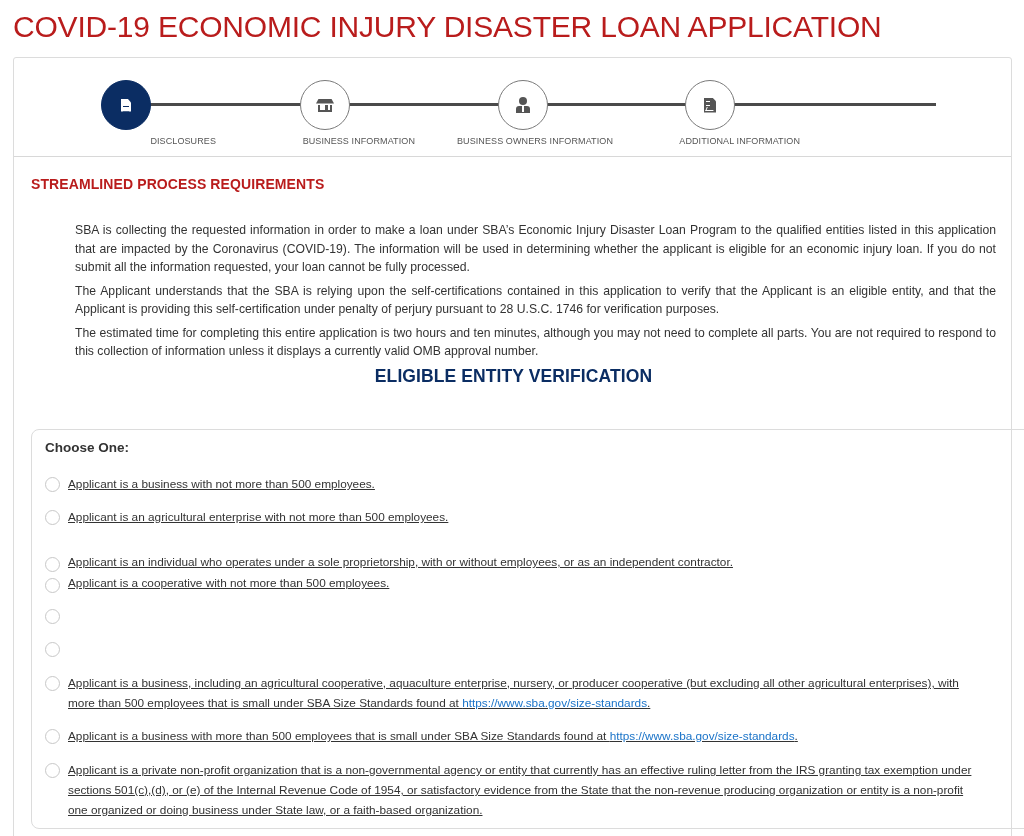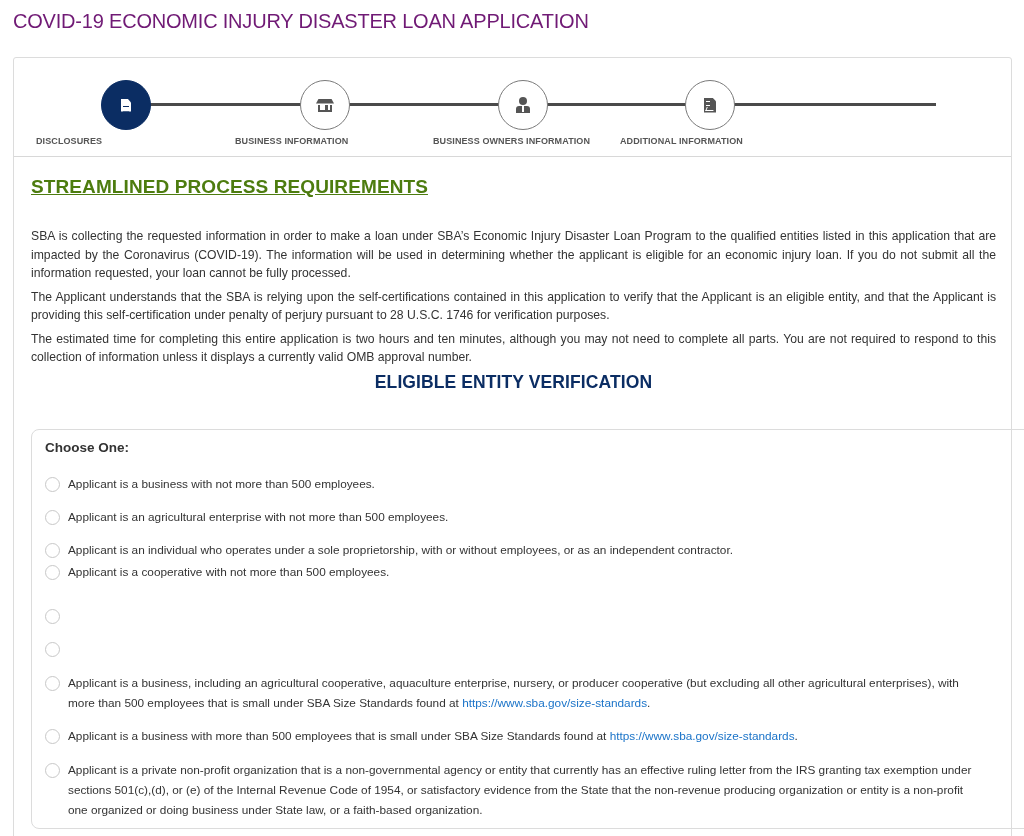--- a/index.html
+++ b/index.html
@@ -1,38 +1,38 @@
 <!DOCTYPE html>
 <html><head>
 <meta charset="utf-8">
 <style>
   * { box-sizing: border-box; margin: 0; padding: 0; }
   html, body { width: 1024px; height: 836px; overflow: hidden; background: #ffffff; }
   body { font-family: "Liberation Sans", "DejaVu Sans", sans-serif; color: #333; position: relative; }
 
   .page-title {
     position: absolute; left: 13px; top: 10px;
-    font-size: 20px; color: #701a75; letter-spacing: -0.2px; font-weight: normal;
+    font-size: 30px; color: #b91c1c; letter-spacing: -0.2px; font-weight: normal;
   }
 
   .card {
     position: absolute; left: 13px; top: 57px; width: 999px; height: 800px;
     border: 1px solid #dcdcdc; border-radius: 3px; background: #fff;
   }
 
   
   .stepper {
     position: absolute; left: 0; top: 0; width: 997px; height: 99px;
     border-bottom: 1px solid #d8d8d8;
   }
   .step-line {
     position: absolute; top: 45px; height: 3px; background: #4a4a4a;
   }
   .step {
-    position: absolute; top: 22px; width: 180px; margin-left: -90px; text-align: left; font-weight: bold;
+    position: absolute; top: 22px; width: 180px; margin-left: -90px; text-align: right;
   }
   .step-circle {
     width: 50px; height: 50px; border-radius: 50%; margin: 0 auto;
     border: 1px solid #7a7a7a; background: #fff; position: relative;
     display: flex; align-items: center; justify-content: center;
   }
   .step-circle.active { background: #0b2d63; border-color: #0b2d63; }
   .step-label {
     margin-top: 6px; font-size: 9px; color: #555; letter-spacing: 0.1px;
   }
@@ -58,40 +58,40 @@
     border-top: 1px solid #fff; border-bottom: 1px solid #fff; }
   .ico-form::after { content: ""; position: absolute; left: 2px; top: 9px; width: 7px; height: 3px;
     border-bottom: 1px solid #fff; border-left: 1px solid #fff; transform: skewX(-20deg); }
   .ico-check { width: 14px; height: 14px; background: #555; border-radius: 1px; position: relative; }
   .ico-check::after { content: ""; position: absolute; left: 4px; top: 2px; width: 4px; height: 7px;
     border-right: 2px solid #fff; border-bottom: 2px solid #fff; transform: rotate(45deg); }
 
   
   .content { position: absolute; left: 17px; top: 118px; width: 965px; }
   .section-title {
-    font-size: 19px; font-weight: bold; color: #4d7c0f; letter-spacing: 0.1px; text-decoration: underline;
+    font-size: 14px; font-weight: bold; color: #b91c1c; letter-spacing: 0.1px;
   }
   .para {
     font-size: 12.2px; line-height: 18.5px; color: #333; text-align: justify; margin-bottom: 5px;
   }
-  .paras { margin-top: 29px; }
+  .paras { margin-top: 29px; margin-left: 44px; }
   .eev-title {
     text-align: center; font-size: 17.5px; font-weight: bold; color: #0b2d63;
     letter-spacing: 0.1px;
   }
 
   .choose-box {
     position: absolute; left: 17px; top: 371px; width: 1008px; height: 400px;
     border: 1px solid #dcdcdc; border-radius: 8px;
   }
   .choose-label {
     position: absolute; left: 13px; top: 10px; font-size: 13.5px; font-weight: bold; color: #333;
   }
   .option {
-    position: absolute; left: 13px; display: flex; align-items: flex-start; width: 940px;
+    position: absolute; left: 13px; display: flex; align-items: flex-start; width: 940px; text-decoration: underline;
   }
   .radio {
     width: 15px; height: 15px; border: 1px solid #c8c8c8; border-radius: 50%; background: #fff;
     flex: 0 0 15px; margin-top: 1px;
   }
   .opt-text {
     margin-left: 8px; font-size: 11.8px; line-height: 20px; color: #333; margin-top: -2px;
   }
   .link { color: #1a73c8; }
 </style>
@@ -159,26 +159,26 @@
     <label class="option" style="top:46px;">
       <span class="radio"></span>
       <span class="opt-text">Applicant is a business with not more than 500 employees.</span>
     </label>
 
     <label class="option" style="top:79px;">
       <span class="radio"></span>
       <span class="opt-text">Applicant is an agricultural enterprise with not more than 500 employees.</span>
     </label>
 
-    <label class="option" style="top:112px;">
+    <label class="option" style="top:124px;align-items:flex-end;">
       <span class="radio"></span>
       <span class="opt-text">Applicant is an individual who operates under a sole proprietorship, with or without employees, or as an independent contractor.</span>
     </label>
 
-    <label class="option" style="top:134px;">
+    <label class="option" style="top:145px;align-items:flex-end;">
       <span class="radio"></span>
       <span class="opt-text">Applicant is a cooperative with not more than 500 employees.</span>
     </label>
 
     <label class="option" style="top:178px;">
       <span class="radio"></span>
     </label>
 
     <label class="option" style="top:211px;">
       <span class="radio"></span>

